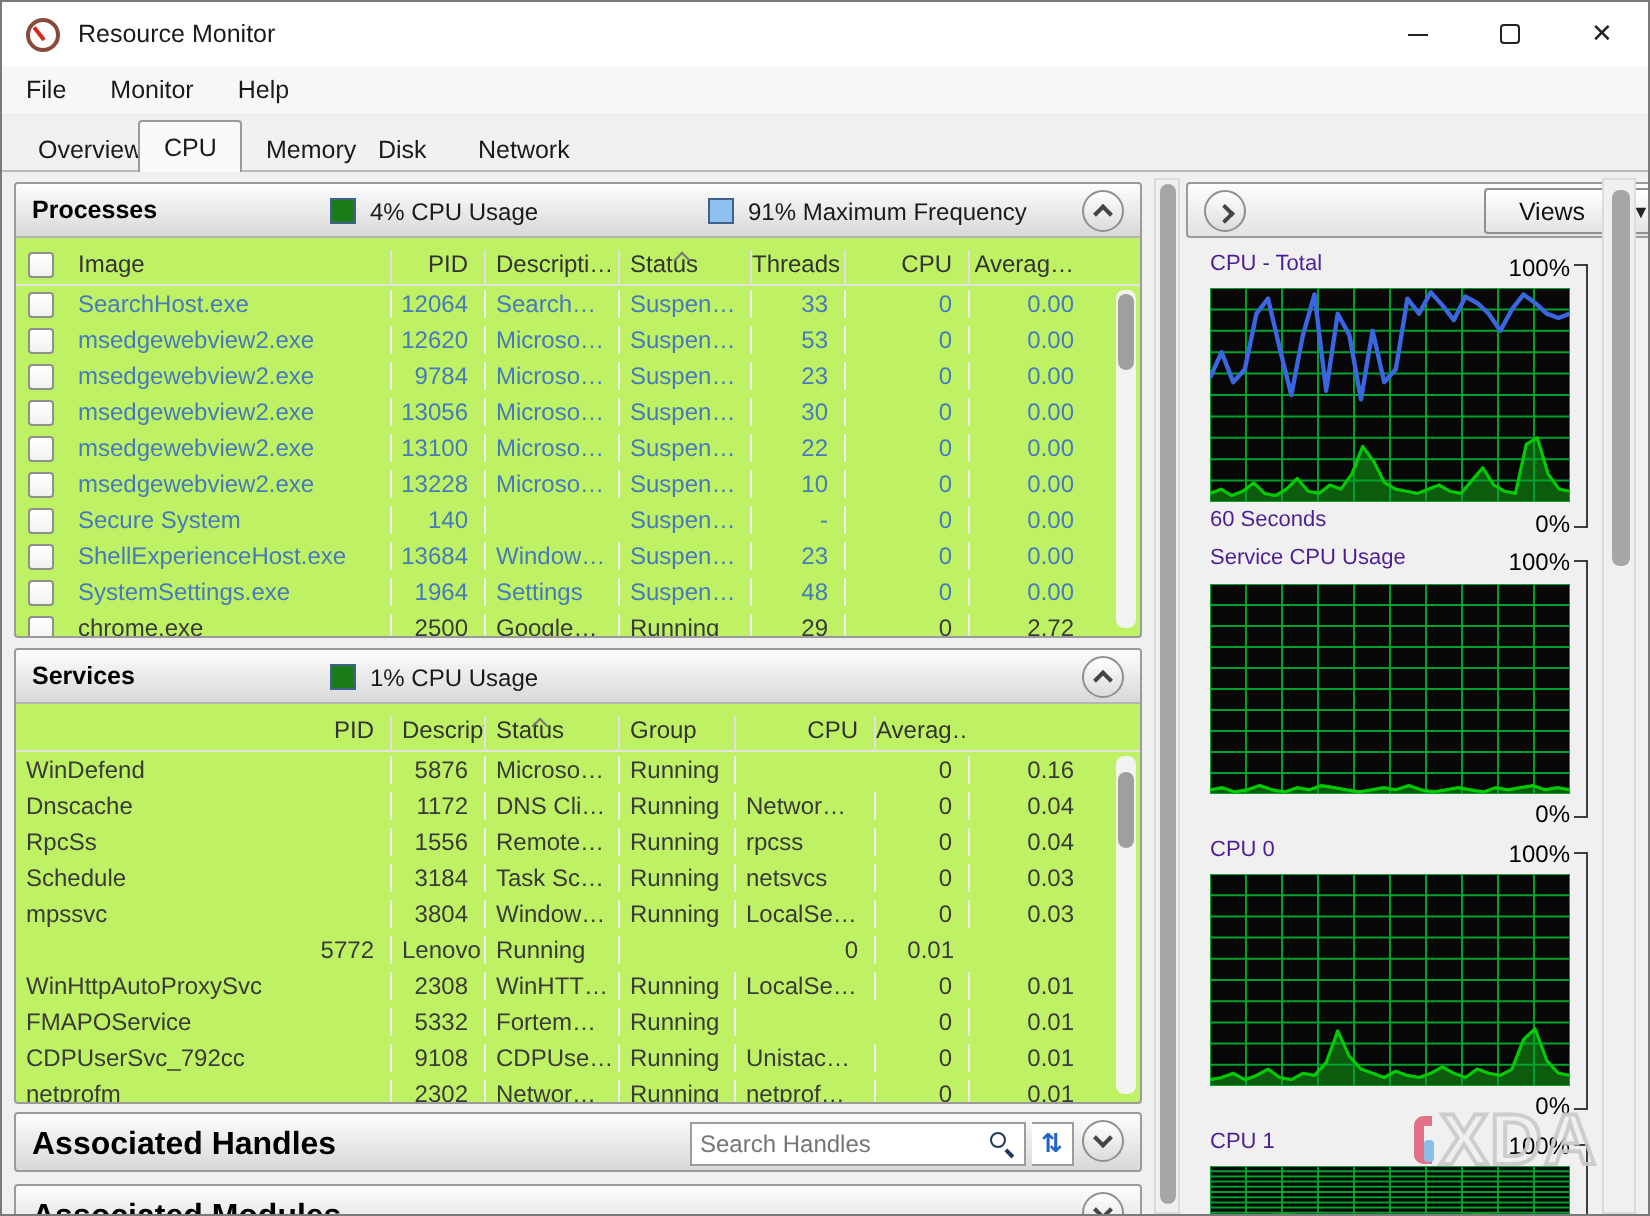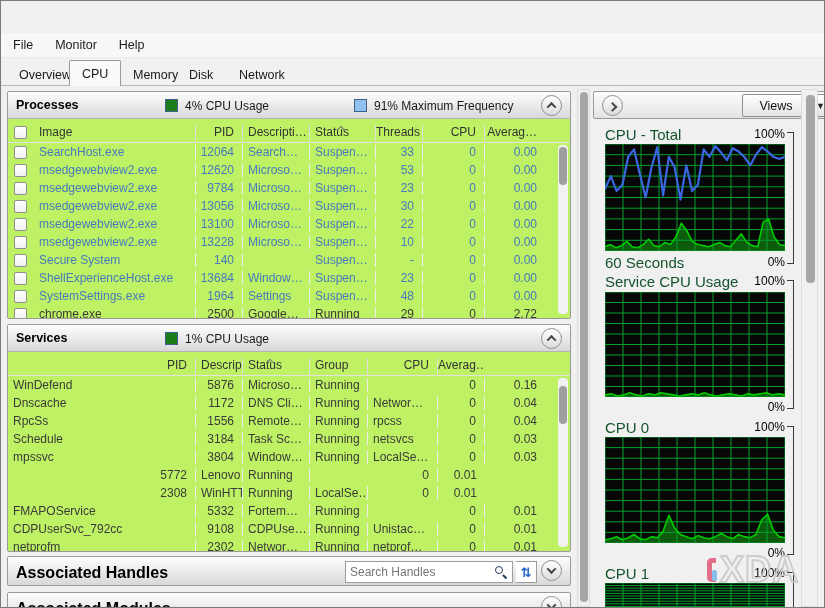--- a/index.html
+++ b/index.html
@@ -64,36 +64,51 @@
   .refresh-btn{position:absolute;left:508px;top:4px;width:21px;height:22px;background:#fff;border:1px solid #9c9c9c;border-left:none;color:#2464c8;font-size:13px;font-weight:bold;display:flex;align-items:center;justify-content:center;}
   
   .vscroll{position:absolute;background:#f0f0f0;border:1px solid #dcdcdc;}
   .vscroll .thumb{position:absolute;background:#a6a6a6;border-radius:4px;}
   
   .toolbar{position:absolute;left:592px;top:90px;width:248px;height:28px;background:linear-gradient(#fdfdfd,#e3e3e3);border:1px solid #9a9a9a;border-radius:2px;}
   .round-btn{position:absolute;left:8px;top:3px;width:21px;height:21px;border-radius:50%;border:1px solid #8f8f8f;background:linear-gradient(#ffffff,#dcdcdc);display:flex;align-items:center;justify-content:center;}
   .views-btn{position:absolute;right:8px;top:2px;width:90px;height:23px;border:1px solid #8f8f8f;border-radius:2px;background:linear-gradient(#ffffff,#e4e4e4);display:flex;}
   .views-label{flex:1;font-size:12.5px;color:#111;display:flex;align-items:center;justify-content:center;}
   .views-arrow{width:22px;border-left:1px solid #9a9a9a;display:flex;align-items:center;justify-content:center;font-size:9px;color:#222;}
-  .g-title{position:absolute;font-size:15px;color:#14532d;}
+  .g-title{position:absolute;font-size:11px;color:#4c1d95;}
   .g-pct{position:absolute;font-size:12px;color:#000;text-align:right;}
   .graph{position:absolute;left:604px;width:180px;overflow:hidden;}
   .bracket{position:absolute;left:786px;width:7px;border:1px solid #3c3c3c;border-left:none;}
   .bracket.nobottom{border-bottom:none;}
   
   .watermark{position:absolute;left:706px;top:548px;width:92px;height:42px;display:flex;align-items:center;opacity:0.88;z-index:5;}
   .wm-b1{width:14px;height:24px;border:5px solid #e0607a;border-right:none;border-radius:5px 0 0 5px;}
   .wm-b2{width:11px;height:11px;background:#7ab8e8;margin-left:-4px;margin-top:10px;border-radius:2px;}
   .wm-text{font-size:36px;font-weight:bold;letter-spacing:1px;color:transparent;-webkit-text-stroke:2px #c9c9c9;margin-left:3px;}
 </style>
 </head>
 <body>
 
 <div class="window">
 
+  <div class="titlebar">
+    <div class="app-icon">
+        <span class="needle"></span>
+      </div>
+    <span class="title-text">Resource Monitor</span>
+    <div class="win-controls">
+      <button class="wc">
+          <span class="glyph-min"></span>
+        </button>
+      <button class="wc">
+          <span class="glyph-max"></span>
+        </button>
+      <button class="wc">✕</button>
+    </div>
+  </div>
 
   <div class="menubar">
     <span class="menu-item">File</span>
     <span class="menu-item">Monitor</span>
     <span class="menu-item">Help</span>
   </div>
 
   <div class="tabbar">
     <span class="tab" style="left:6px;">Overview</span>
     <span class="tab active" style="left:68px;">CPU</span>
@@ -322,20 +337,21 @@
         </div>
         <div class="trow grid-svc">
           <span class="cell r sep">5772</span>
           <span class="cell l sep">Lenovo …</span>
           <span class="cell l sep">Running</span>
           <span class="cell l sep"></span>
           <span class="cell r sep">0</span>
           <span class="cell r">0.01</span>
         </div>
         <div class="trow grid-svc">
+          <span class="cell l sep">WinHttpAutoProxySvc</span>
           <span class="cell r sep">2308</span>
           <span class="cell l sep">WinHTT…</span>
           <span class="cell l sep">Running</span>
           <span class="cell l sep">LocalSe…</span>
           <span class="cell r sep">0</span>
           <span class="cell r">0.01</span>
         </div>
         <div class="trow grid-svc">
           <span class="cell l sep">FMAPOService</span>
           <span class="cell r sep">5332</span>

